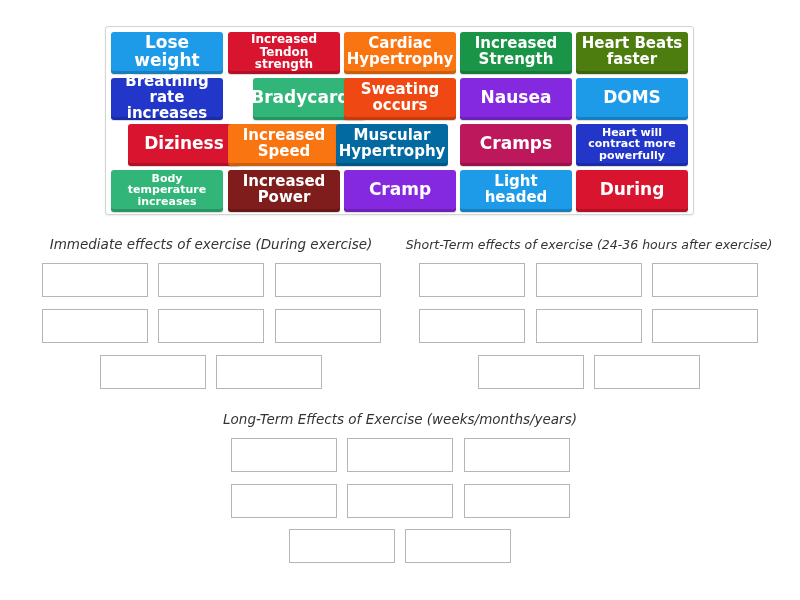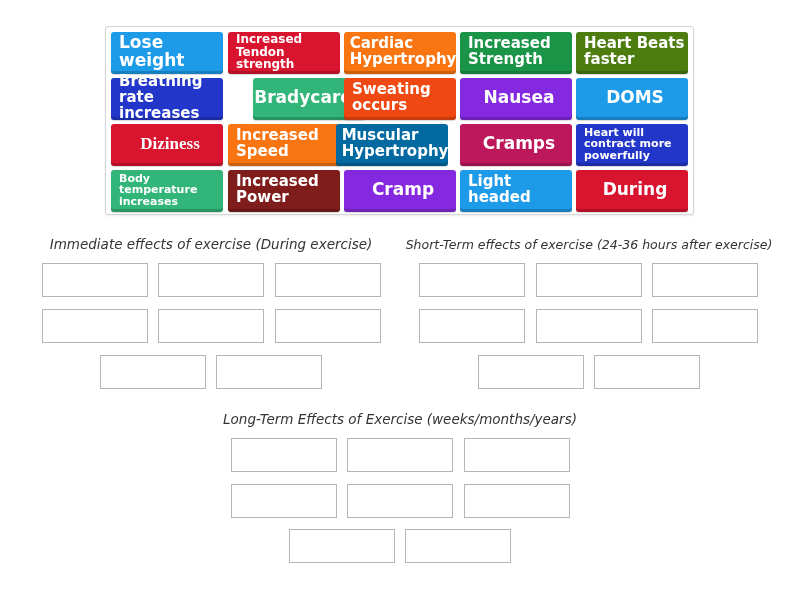--- a/index.html
+++ b/index.html
@@ -7,25 +7,25 @@
       width: 800px; height: 600px; background: #ffffff; position: relative; overflow: hidden;
       font-family: "DejaVu Sans", "Liberation Sans", sans-serif;
     }
     .tray {
       position: absolute; left: 105px; top: 26px; width: 589px; height: 189px;
       box-sizing: border-box; border: 1px solid #d4d4d4; border-radius: 3px; background: #fff;
       box-shadow: 0 1px 2px rgba(0,0,0,0.08);
     }
     .tile {
       position: absolute; width: 112px; height: 42px; box-sizing: border-box;
-      border-radius: 3px; color: #ffffff; font-weight: bold; 
+      border-radius: 3px; color: #ffffff; font-weight: bold; text-align: center;
       display: flex; align-items: center; justify-content: center;
       line-height: 1.05; cursor: grab;
       box-shadow: inset 0 -3px 0 rgba(0,0,0,0.18), 0 1px 1px rgba(0,0,0,0.15);
-      padding: 0 2px 2px 8px;
+      padding: 0 2px 2px 2px;
     }
     .tile span { display: block; }
     .fs-l { font-size: 17px; }
     .fs-m { font-size: 15px; }
     .fs-s { font-size: 12px; }
     .fs-xs { font-size: 11px; }
 
     .heading {
       position: absolute; color: #333333; font-size: 13.5px; white-space: nowrap;
       transform: translateX(-50%);
@@ -68,21 +68,21 @@
   <div class="tile fs-m" style="left: 238px; top: 51px; background: rgb(239, 72, 18);">
       <span>Sweating occurs</span>
     </div>
   <div class="tile fs-l" style="left: 354px; top: 51px; background: rgb(133, 41, 224);">
       <span>Nausea</span>
     </div>
   <div class="tile fs-l" style="left: 470px; top: 51px; background: rgb(30, 155, 232);">
       <span>DOMS</span>
     </div>
 
-  <div class="tile fs-l" style="left: 5px; top: 97px; background: rgb(216, 20, 47); font-family: Liberation Serif, serif;">
+  <div class="tile fs-l" style="left: 22px; top: 97px; background: rgb(216, 20, 47);">
       <span>Diziness</span>
     </div>
   <div class="tile fs-m" style="left: 122px; top: 97px; background: rgb(249, 117, 17);">
       <span>Increased Speed</span>
     </div>
   <div class="tile fs-m" style="left: 230px; top: 97px; background: #0369a1;">
       <span>Muscular Hypertrophy</span>
     </div>
   <div class="tile fs-l" style="left: 354px; top: 97px; background: #be185d;">
       <span>Cramps</span>

